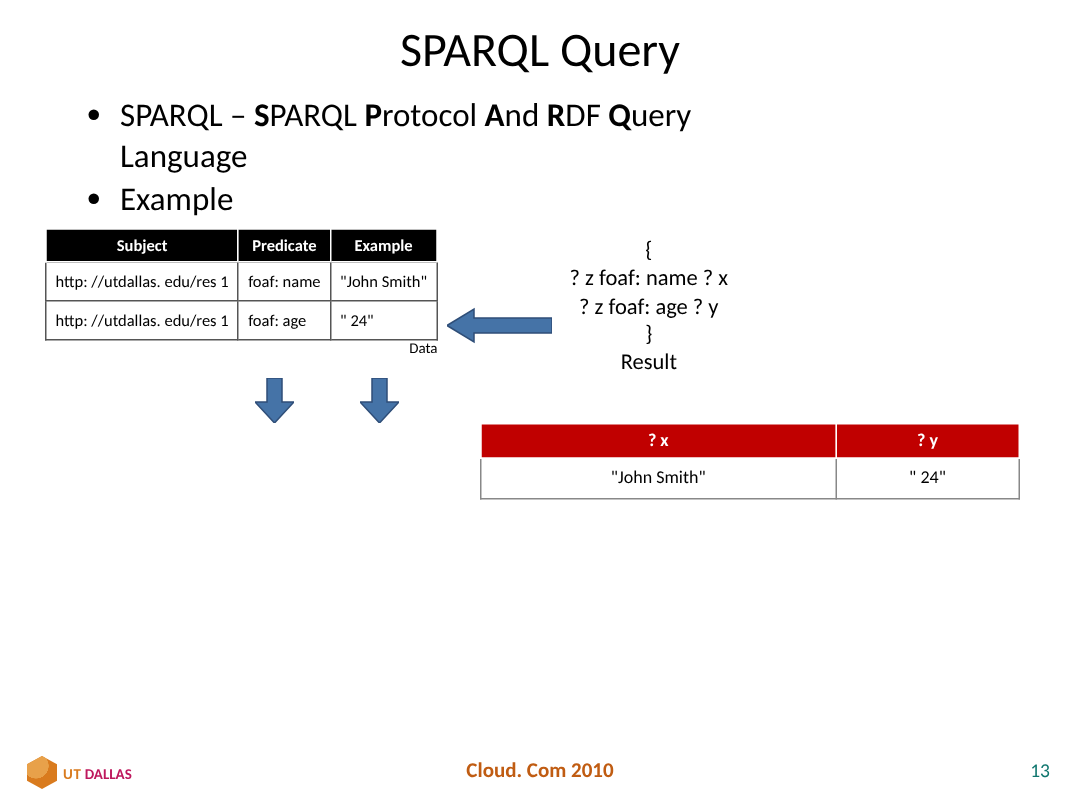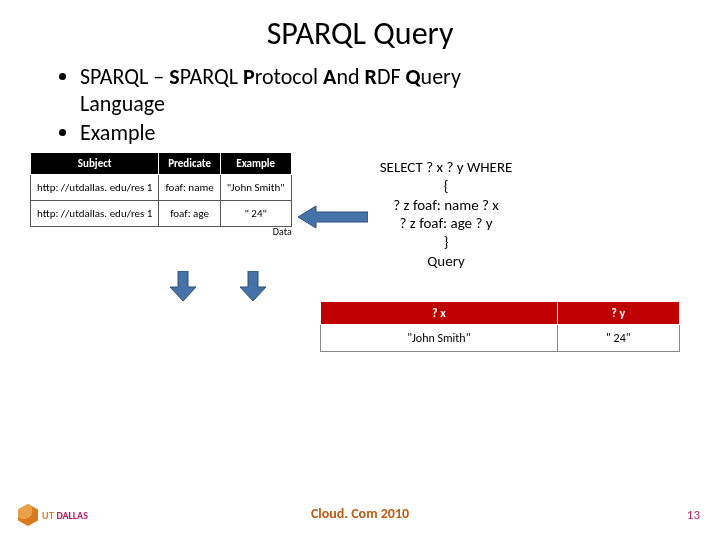--- a/index.html
+++ b/index.html
@@ -41,21 +41,20 @@
     background: #000;
     color: #fff;
     font-weight: 700;
     padding: 4px 8px;
     border: 1px solid #fff;
     text-align: center;
   }
   table.data-tbl td {
     border: 1px solid #555;
     padding: 6px 6px;
-    text-align: center;
     white-space: nowrap;
   }
   table.data-tbl td.subj { text-align: left; }
   .tbl-caption {
     text-align: right;
     font-size: 10px;
     margin-top: -2px;
   }
 
   
@@ -116,21 +115,21 @@
     text-align: center;
     font-size: 14px;
     font-weight: 700;
     color: #c05c12;
   }
   .page-num {
     position: absolute;
     bottom: 18px;
     right: 20px;
     font-size: 13px;
-    color: #be185d;
+    color: #0f766e;
   }
   .logo {
     position: absolute;
     bottom: 14px;
     left: 18px;
     display: flex;
     align-items: center;
     font-size: 10px;
   }
   .logo .ut { color:#d97b1e; font-weight:700; letter-spacing:0.5px; margin-right:2px;}
@@ -181,26 +180,25 @@
     <div class="tbl-caption">Data</div>
   </div>
 
   <div class="arrow-left">
     <svg width="70" height="26">
         <polygon points="0,13 18,2 18,8 70,8 70,18 18,18 18,24" fill="#4573a7" stroke="#2f4e78" stroke-width="1"></polygon>
       </svg>
   </div>
 
   <div class="query-box">
-    <div>SELECT ? x ? y WHERE</div>
     <div>{</div>
     <div>? z foaf: name  ? x</div>
     <div>? z foaf: age    ? y</div>
     <div>}</div>
-    <div>Query</div>
+    <div>Result</div>
   </div>
 </div>
 
 <div class="down-arrows">
   <svg width="26" height="30" style="left:140px;top:0">
       <polygon points="8,0 18,0 18,16 26,16 13,30 0,16 8,16" fill="#4573a7" stroke="#2f4e78"></polygon>
     </svg>
   <svg width="26" height="30" style="left:210px;top:0">
       <polygon points="8,0 18,0 18,16 26,16 13,30 0,16 8,16" fill="#4573a7" stroke="#2f4e78"></polygon>
     </svg>

